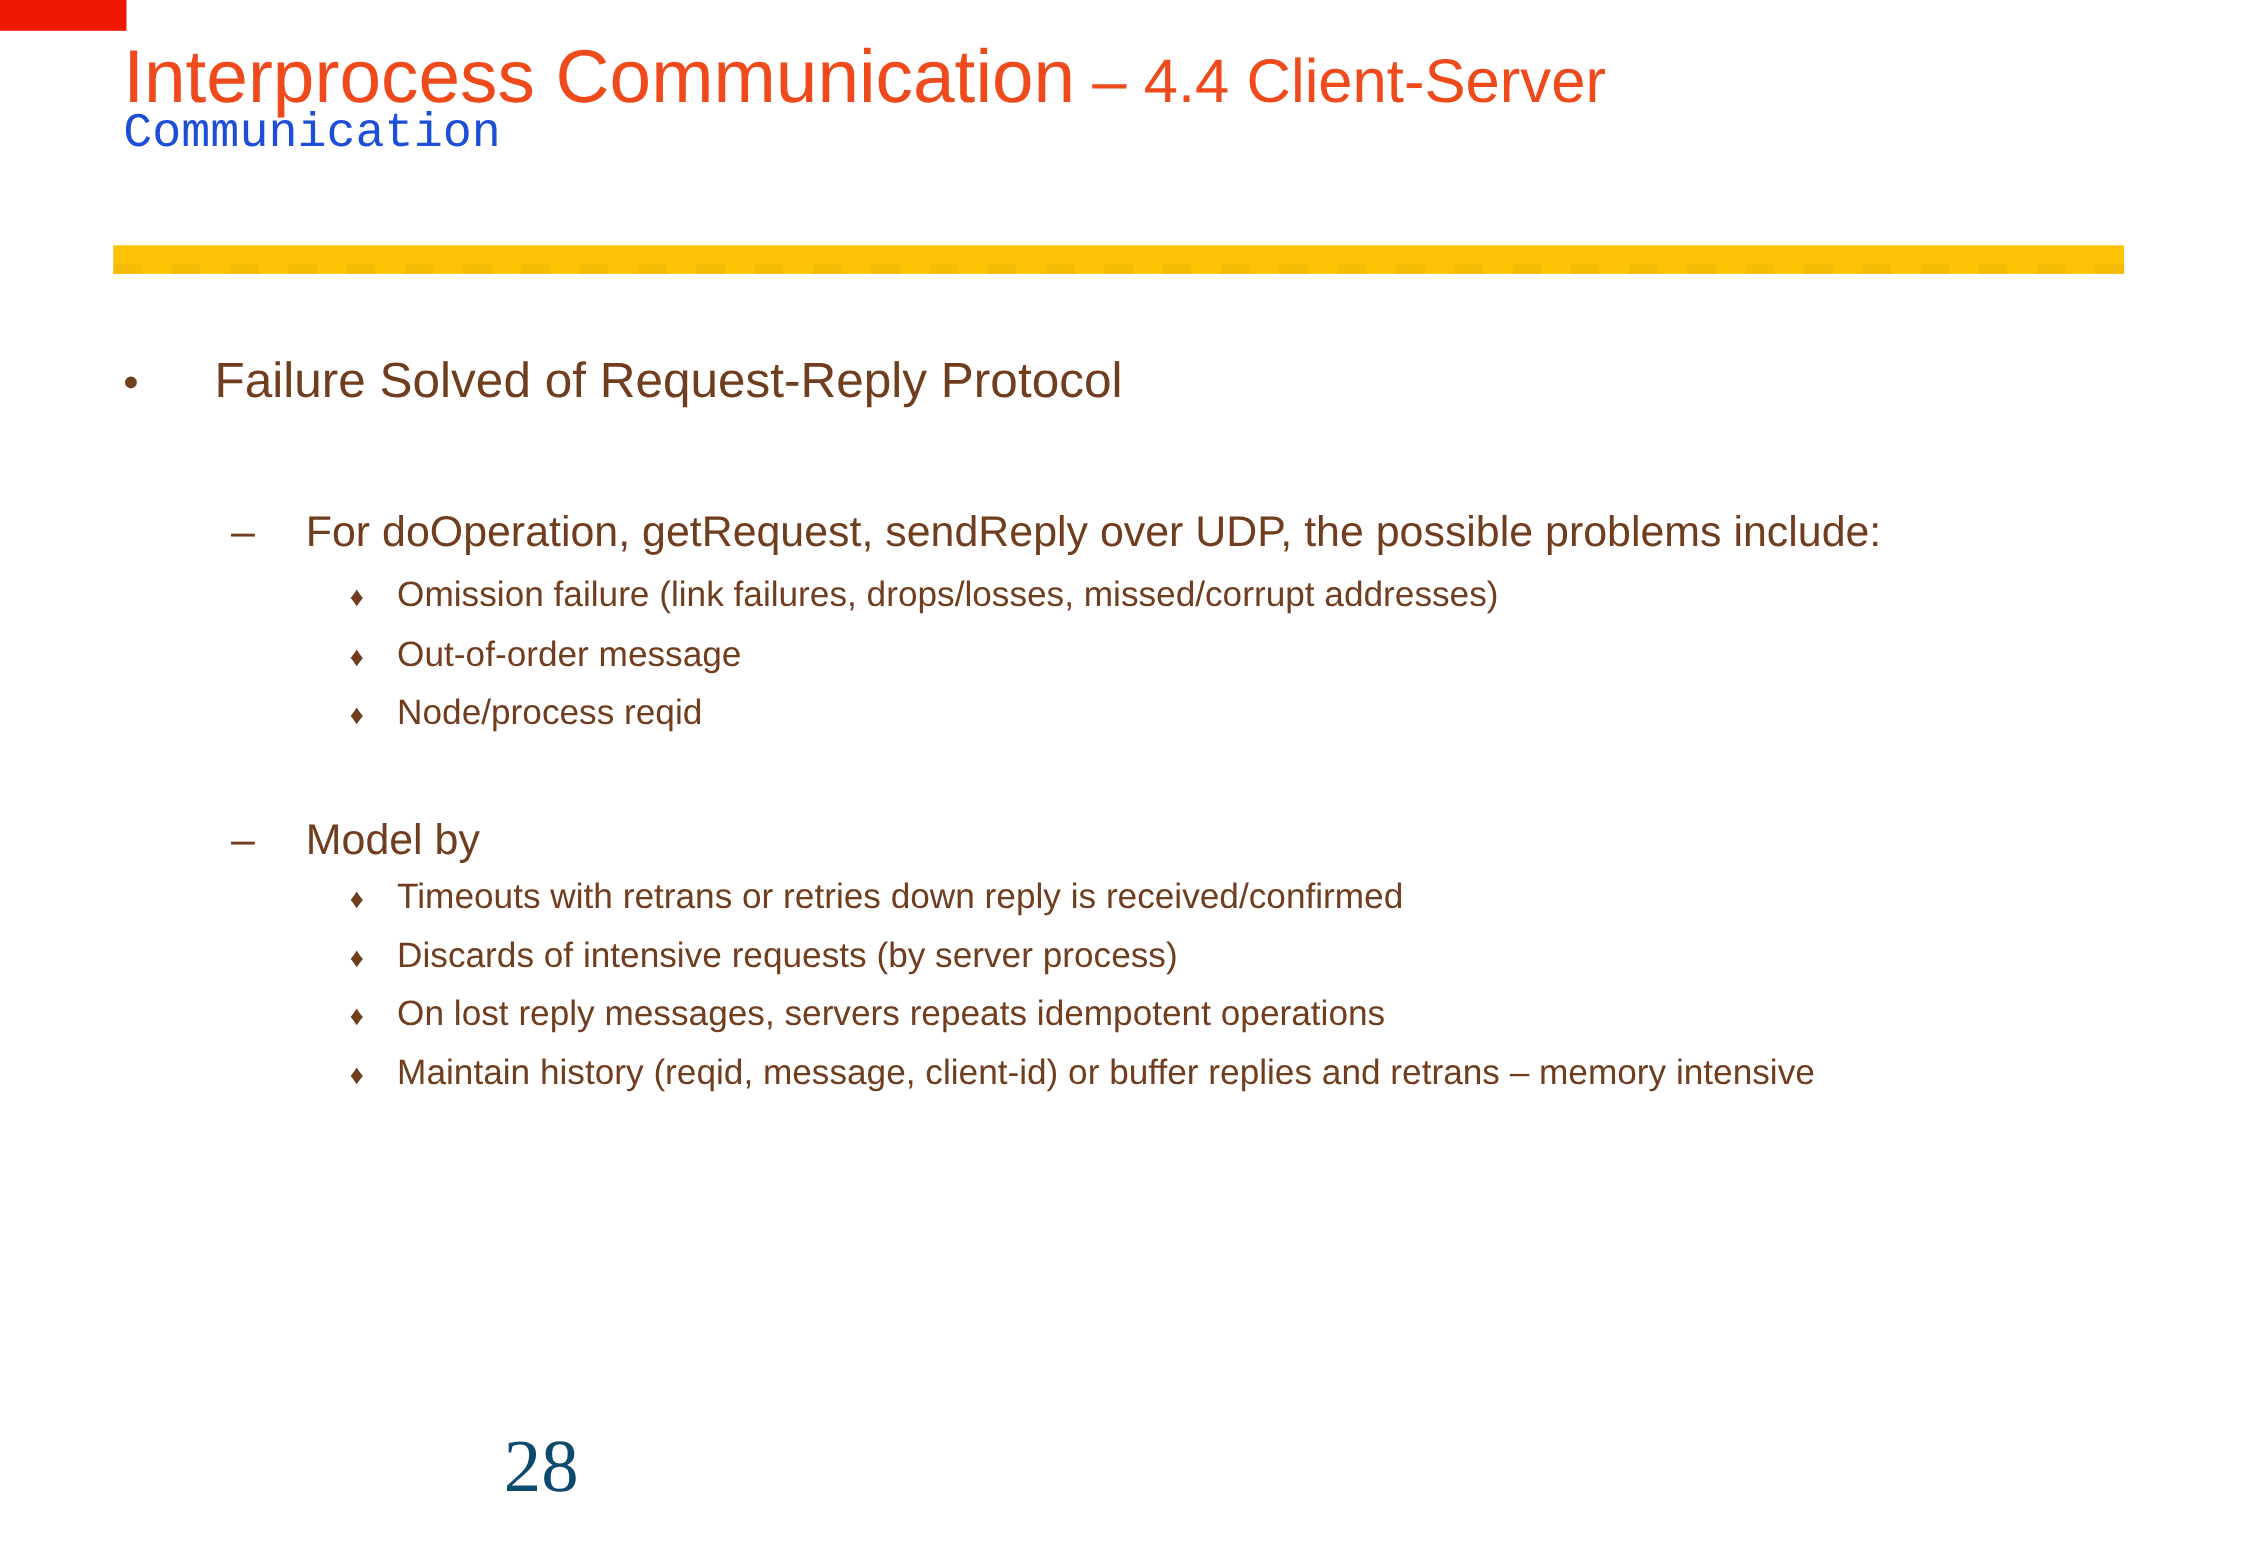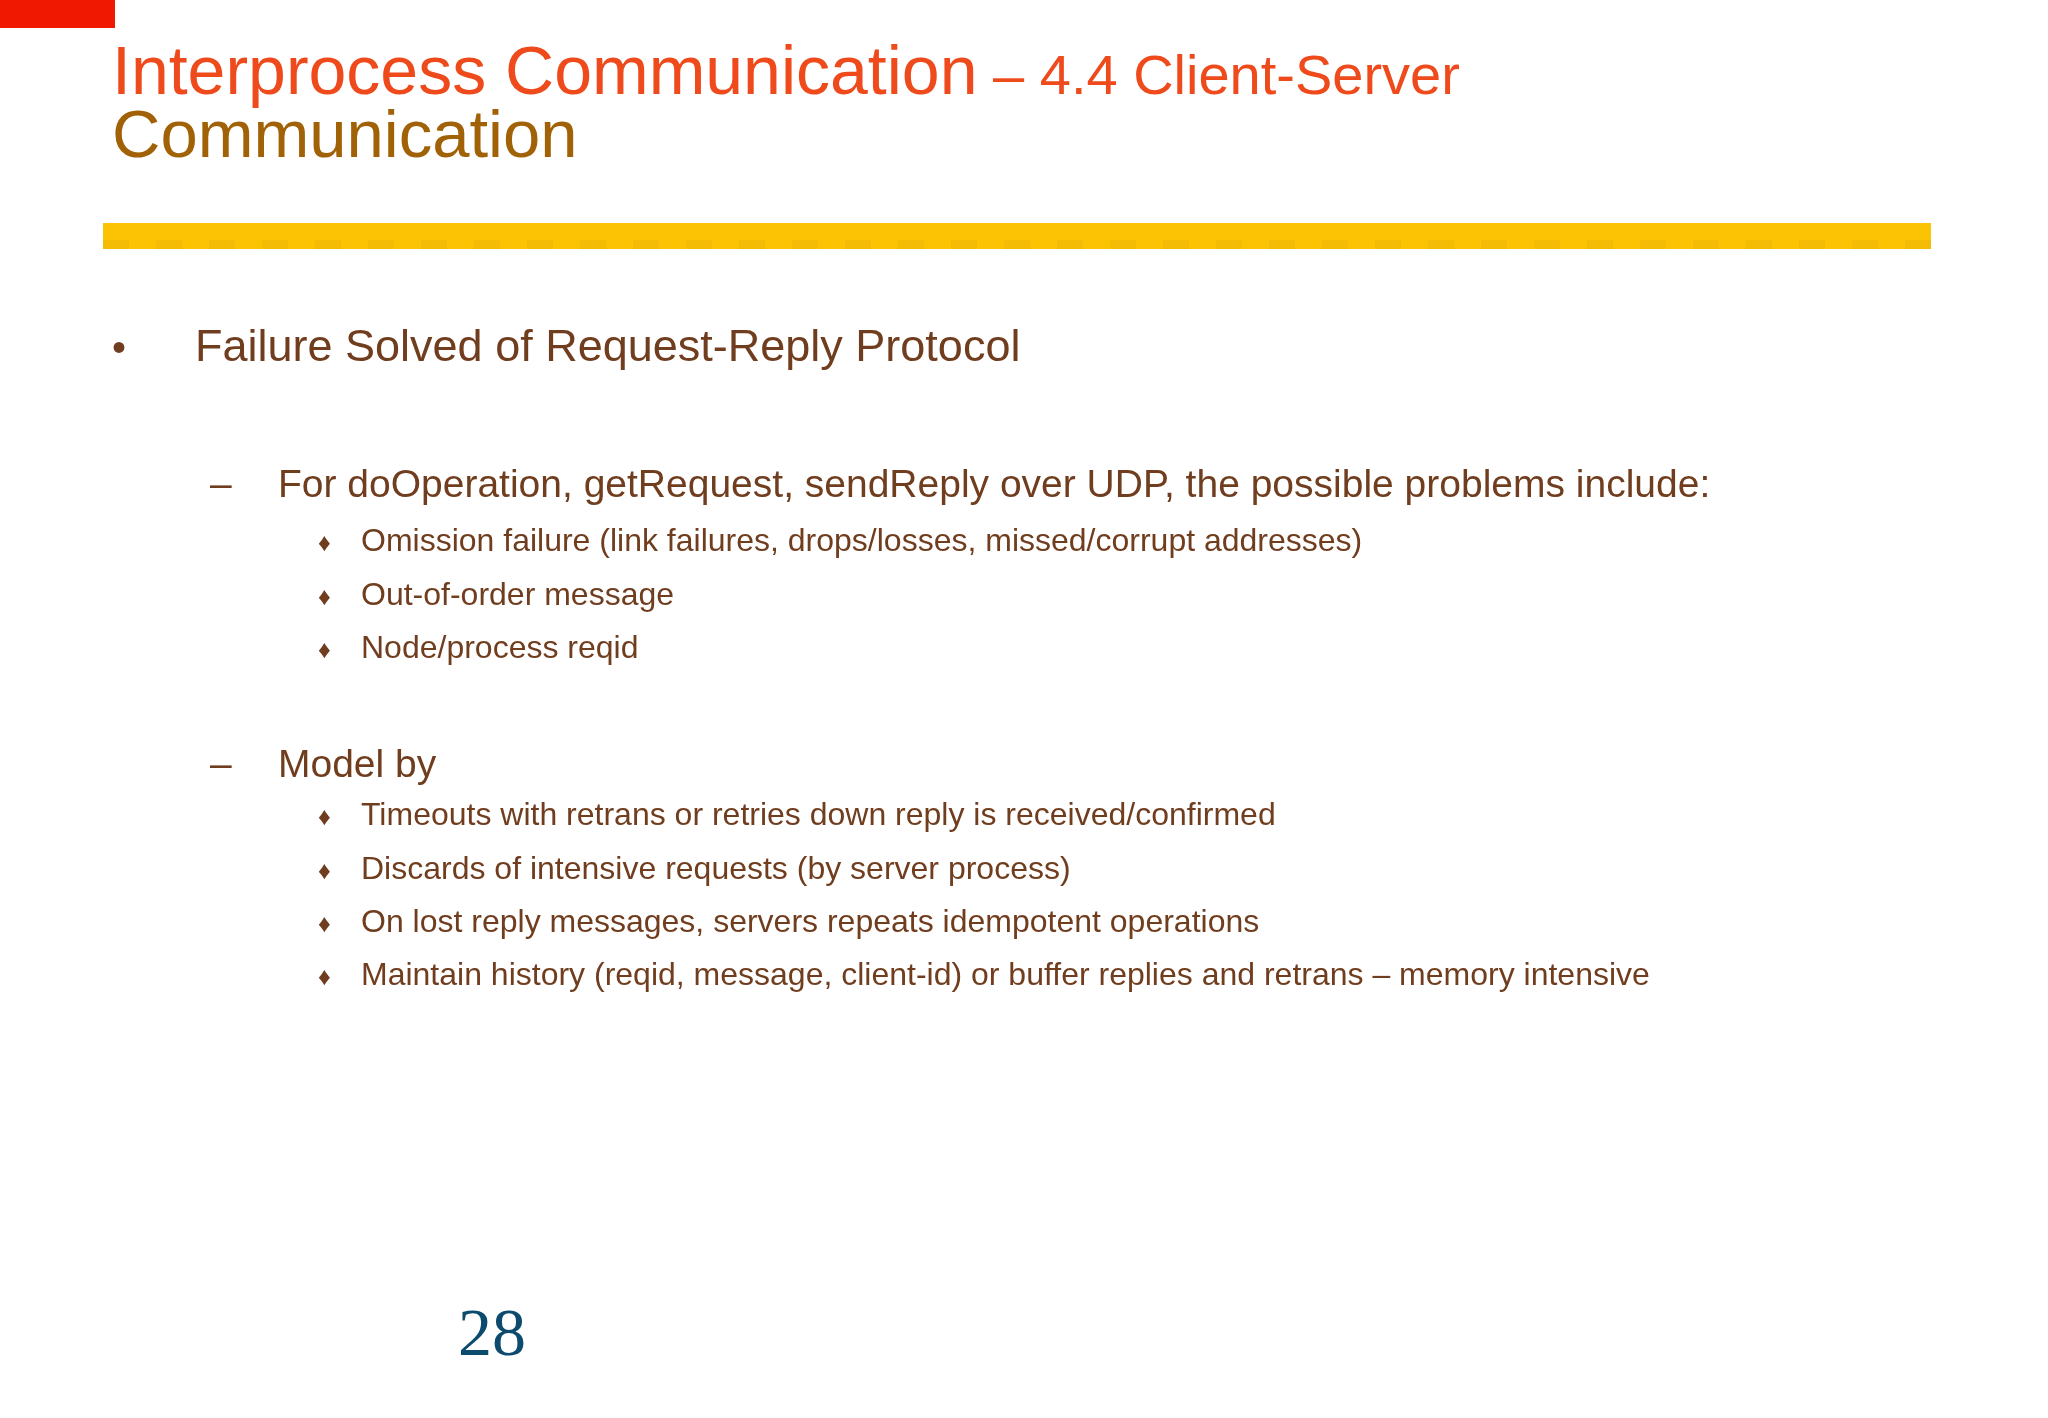--- a/index.html
+++ b/index.html
@@ -26,24 +26,25 @@
     left: 112px; top: 36px;
     color: #ee4a1b;
     white-space: nowrap;
     line-height: 1;
   }
   .title-line1 .t-big   { font-size: 68px; }
   .title-line1 .t-small { font-size: 56px; }
   .title-line2 {
     position: absolute;
     left: 112px; top: 100px;
-    color: #a16207;
-    font-size: 67px;
+    color: #1d4ed8;
+    font-size: 44px;
     line-height: 1;
     white-space: nowrap;
+    font-family: Liberation Mono, monospace;
   }
 
   
   .divider {
     position: absolute;
     left: 103px; top: 223px;
     width: 1828px; height: 26px;
     background: #fbc303;
   }
   .divider .dashes {

